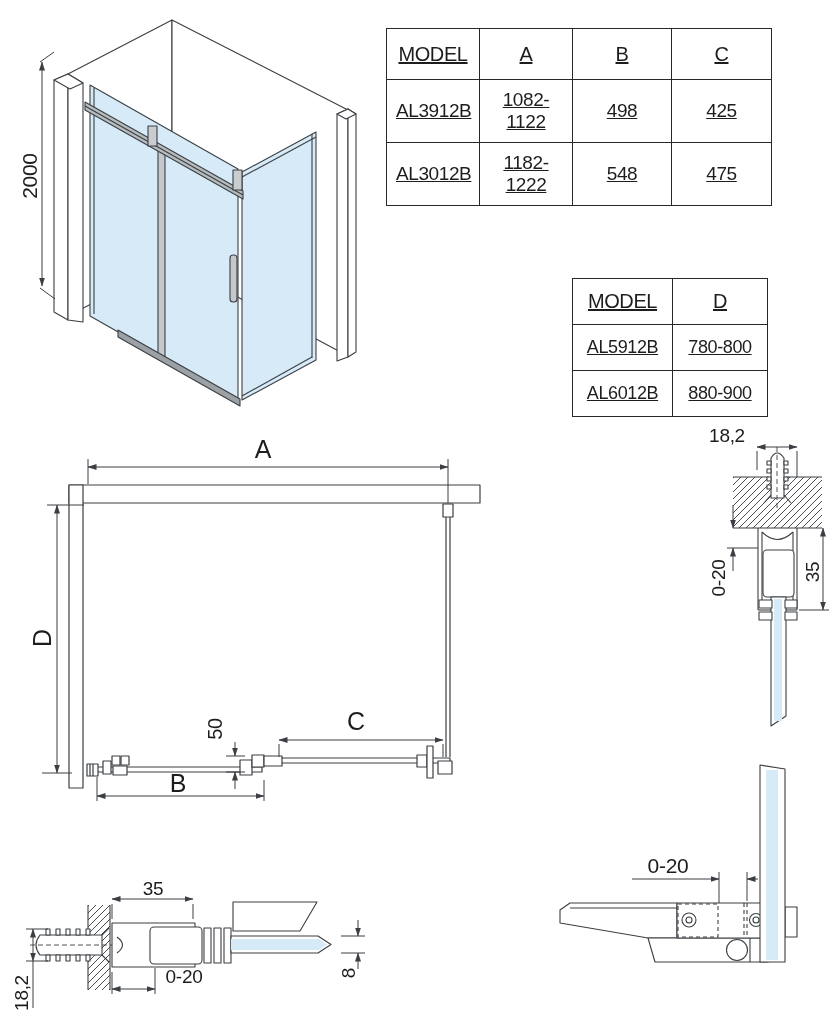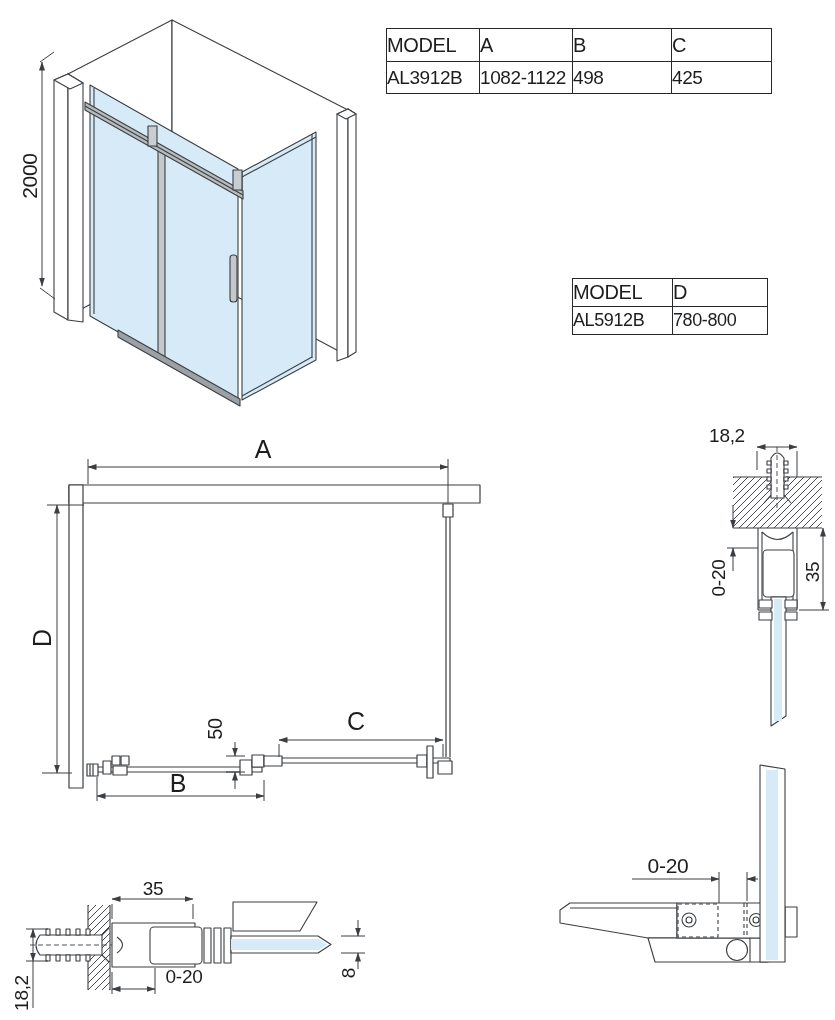--- a/index.html
+++ b/index.html
@@ -6,22 +6,22 @@
   #canvas{position:relative;width:835px;height:1020px;background:#fff;overflow:hidden;
           font-family:"Liberation Sans",sans-serif;color:#1c1d1f;}
   svg{position:absolute;left:0;top:0;}
   .dim{position:absolute;transform:translate(-50%,-50%);white-space:nowrap;
        font-family:"Liberation Sans",sans-serif;color:#1c1d1f;letter-spacing:-0.3px;}
   .dim.rot{transform:translate(-50%,-50%) rotate(-90deg);}
   .big{font-size:25px;}
   .mid{font-size:21px;}
   .sm{font-size:19px;}
   table.spec{position:absolute;border-collapse:collapse;table-layout:fixed;background:#fff;}
-  table.spec td{border:1.6px solid #272829;text-align:left;vertical-align:middle;
-                padding:0;letter-spacing:-0.4px;}
+  table.spec td{border:1.6px solid #272829;text-align:center;vertical-align:middle;
+                padding:9px;letter-spacing:-0.4px;text-decoration:underline;}
   #tbl-main{left:386px;top:28px;width:385px;font-size:19px;}
   #tbl-main td{height:31px;}
   #tbl-main tr.hdr td{height:32px;font-size:20px;}
   #tbl-d{left:572px;top:278px;width:195px;font-size:18px;}
   #tbl-d td{height:27px;}
   #tbl-d tr.hdr td{font-size:20px;}
 </style>
 </head>
 <body>
 
@@ -286,33 +286,43 @@
     <td>A</td>
     <td>B</td>
     <td>C</td>
   </tr>
   <tr>
     <td>AL3912B</td>
           <td>1082-1122</td>
           <td>498</td>
           <td>425</td>
   </tr>
+  <tr>
+    <td>AL3012B</td>
+          <td>1182-1222</td>
+          <td>548</td>
+          <td>475</td>
+  </tr>
 </tbody>
     </table>
 
 <table id="tbl-d" class="spec">
   <colgroup>
         <col style="width:100px">
         <col style="width:95px">
       </colgroup>
   <tbody>
         <tr class="hdr">
     <td>MODEL</td>
     <td>D</td>
   </tr>
   <tr>
     <td>AL5912B</td>
           <td>780-800</td>
   </tr>
+  <tr>
+    <td>AL6012B</td>
+          <td>880-900</td>
+  </tr>
 </tbody>
     </table>
 
 </div>
 
 </body></html>

